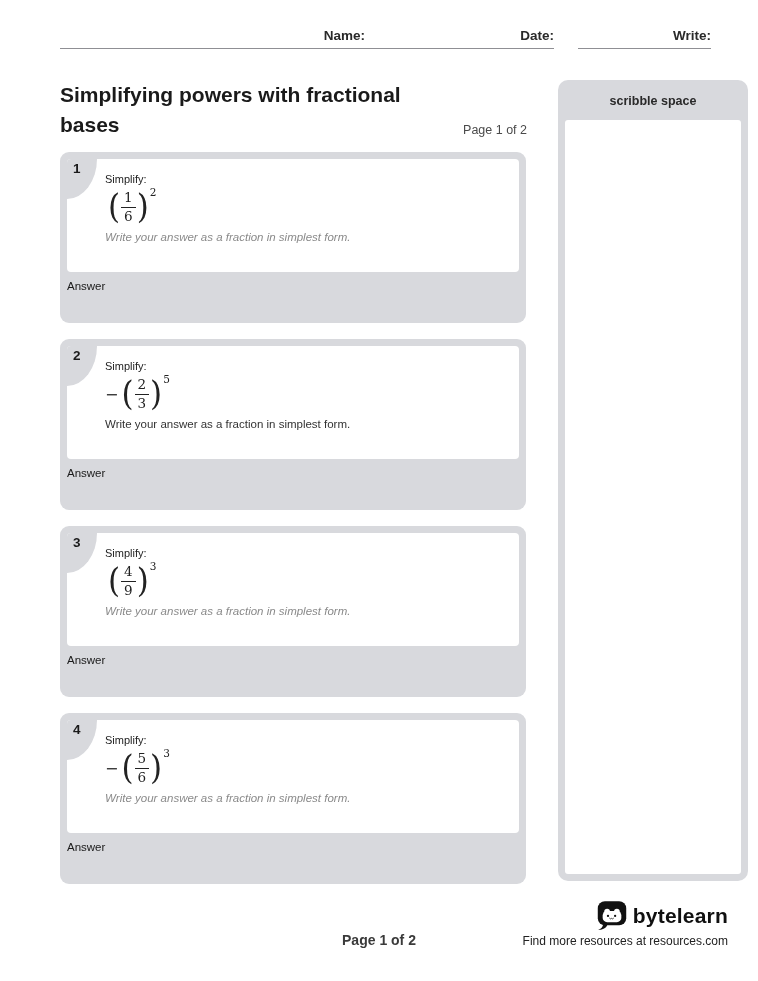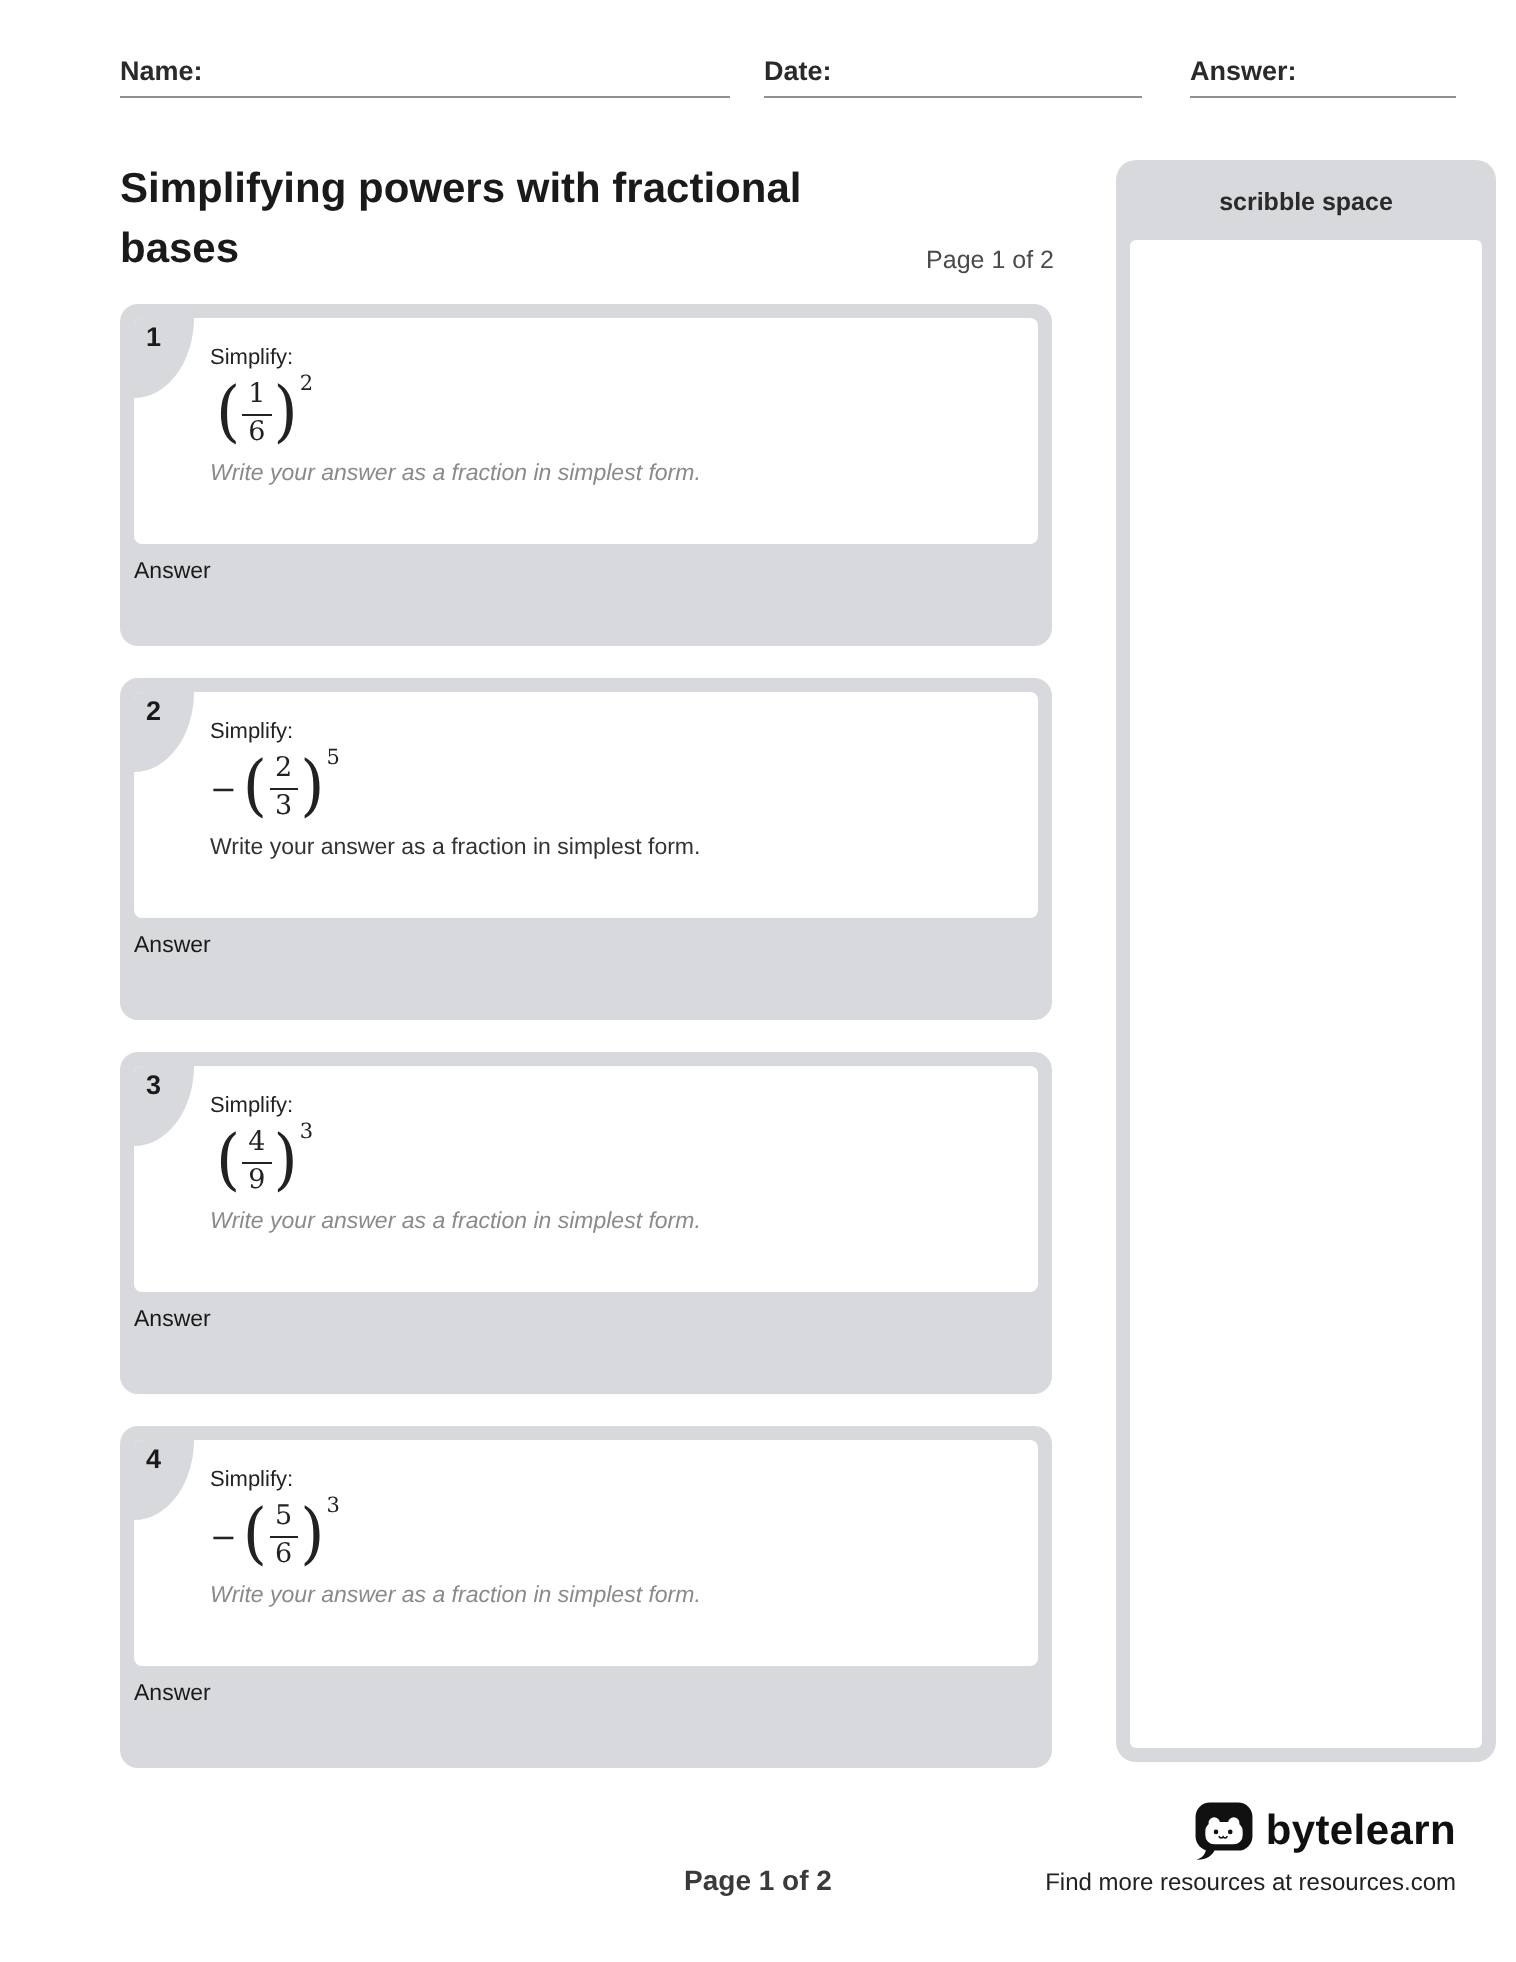--- a/index.html
+++ b/index.html
@@ -2,24 +2,24 @@
 <html><head>
 <meta charset="utf-8">
 <style>
   * { margin:0; padding:0; box-sizing:border-box; }
   html, body { background:#ffffff; }
   body { width:758px; height:981px; font-family:"Liberation Sans","DejaVu Sans",sans-serif; }
   .page { position:relative; width:758px; height:981px; background:#fff; overflow:hidden; }
 
   
   .header { position:absolute; top:28px; left:60px; width:668px; display:flex; }
-  .field { display:flex; align-items:flex-end; border-bottom:1.5px solid #8f8f94; padding-bottom:5px; }
+  .field { display:flex; align-items:flex-end; border-bottom:1.5px solid #8f8f94; padding-bottom:5px;justify-content:flex-end; }
   .field-label { font-weight:bold; font-size:13.5px; color:#2a2a2a; }
   .f-name { width:305px; }
-  .f-date { width:189px; margin-left:17px; }
+  .f-date { width:189px; }
   .f-period { width:133px; margin-left:24px; }
 
   
   .titleblock { position:absolute; top:80px; left:60px; width:467px; display:flex;align-items:center; }
   .title { font-size:21px; font-weight:bold; color:#1a1a1a; line-height:30px; }
   .title span { display:block; }
   .page-ind-top { margin-left:auto; align-self:flex-end; font-size:12.5px; color:#4a4a4a; padding-bottom:3px; white-space:nowrap; }
 
   
   .cards { position:absolute; top:152px; left:60px; width:466px; }
@@ -58,21 +58,21 @@
 <div class="page">
 
   <div class="header">
     <div class="field f-name">
       <span class="field-label">Name:</span>
     </div>
     <div class="field f-date">
       <span class="field-label">Date:</span>
     </div>
     <div class="field f-period">
-      <span class="field-label">Answer:</span>
+      <span class="field-label">Write:</span>
     </div>
   </div>
 
   <div class="titleblock">
     <h1 class="title">
       <span>Simplifying powers with fractional</span>
       <span>bases</span>
     </h1>
     <div class="page-ind-top">Page 1 of 2</div>
   </div>

